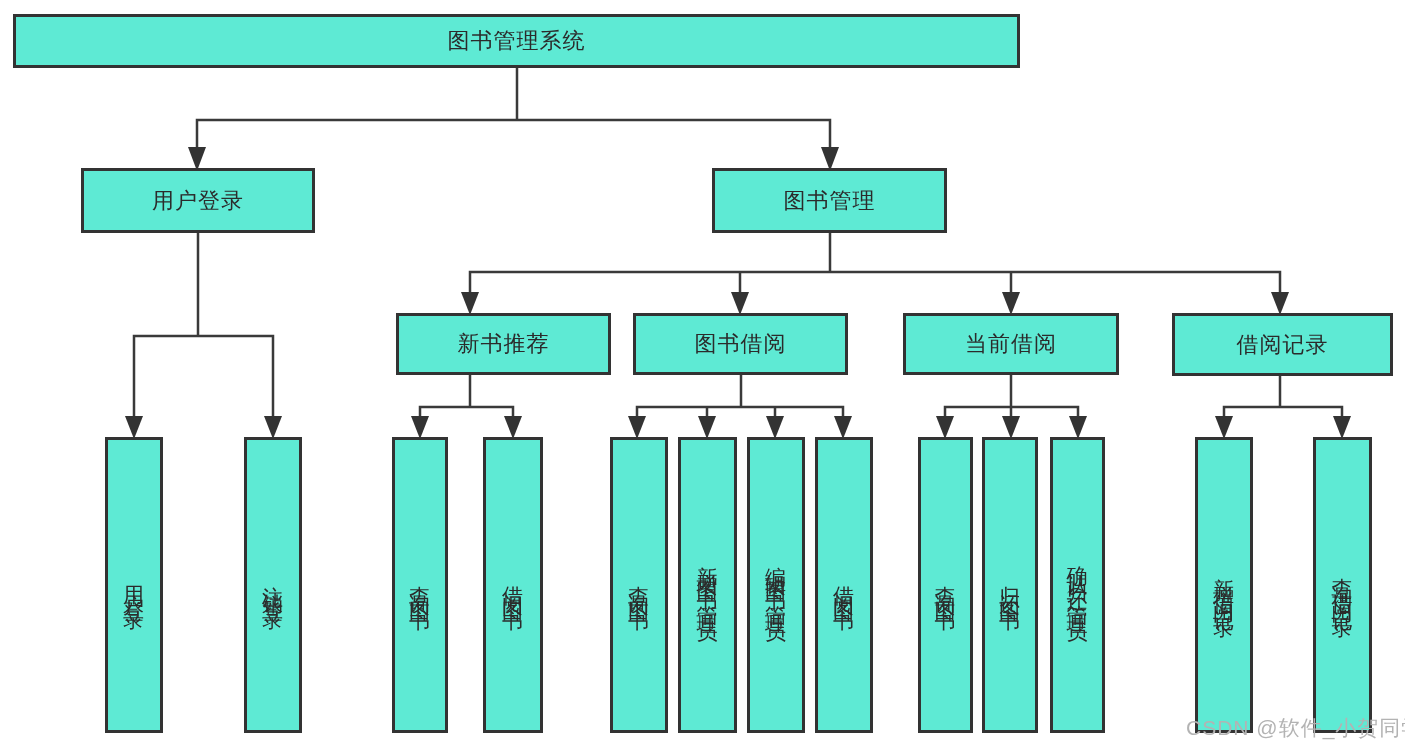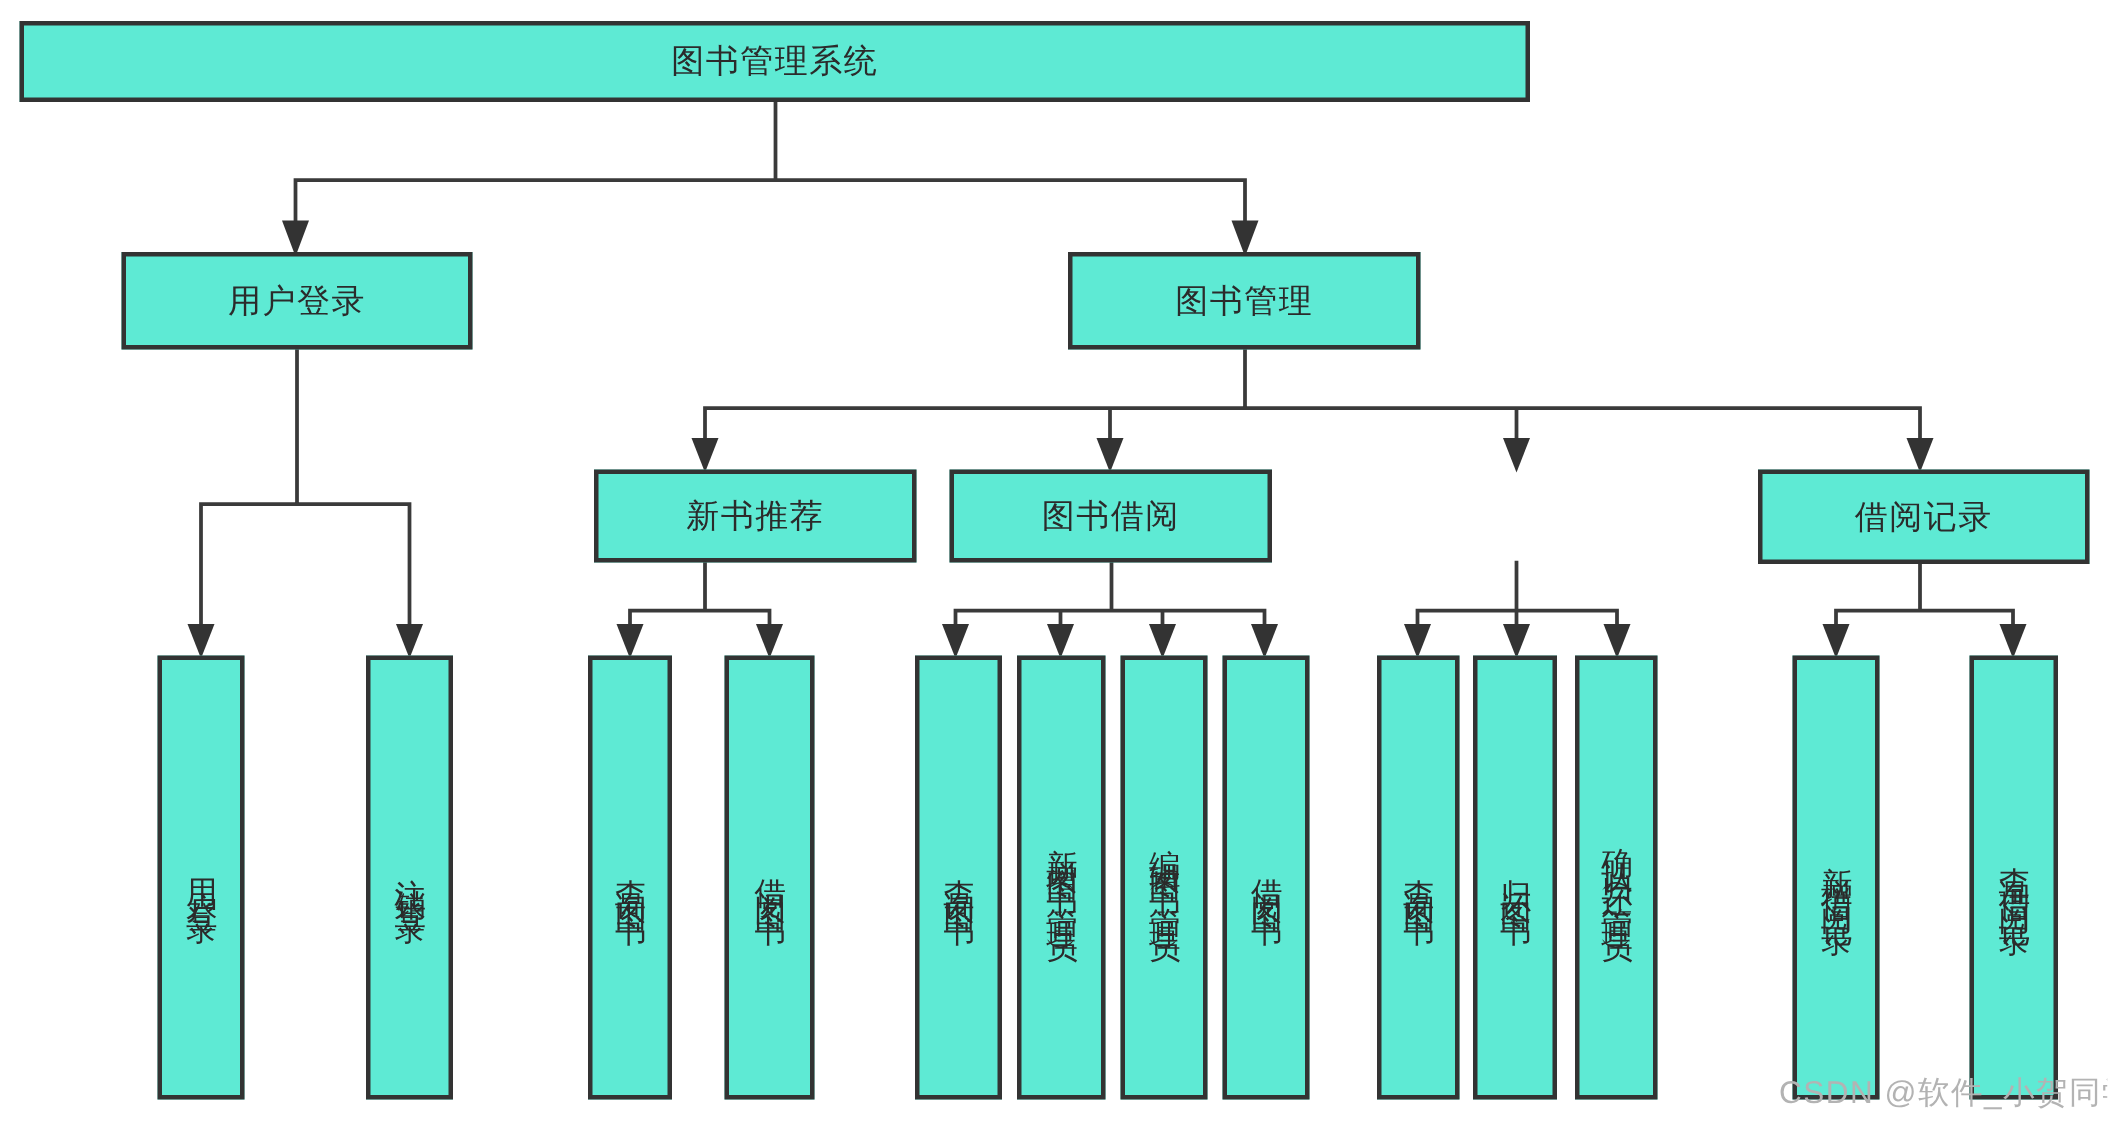--- a/index.html
+++ b/index.html
@@ -91,20 +91,21 @@
     </g>
   </svg>
 
   <div class="box" style="left:13px; top:14px; width:1007px; height:54px;">图书管理系统</div>
 
   <div class="box" style="left:81px; top:168px; width:234px; height:65px;">用户登录</div>
   <div class="box" style="left:712px; top:168px; width:235px; height:65px;">图书管理</div>
 
   <div class="box" style="left:363px; top:313px; width:215px; height:62px;margin-left:33px;">新书推荐</div>
   <div class="box" style="left:633px; top:313px; width:215px; height:62px;">图书借阅</div>
+  <div class="box" style="left:903px; top:313px; width:216px; height:62px;">当前借阅</div>
   <div class="box" style="left:1172px; top:313px; width:221px; height:63px;">借阅记录</div>
 
   <div class="box vbox" style="left:105px; top:437px; width:58px; height:296px;">用户登录</div>
   <div class="box vbox" style="left:244px; top:437px; width:58px; height:296px;">注销登录</div>
 
   <div class="box vbox" style="left:392px; top:437px; width:56px; height:296px;">查询图书</div>
   <div class="box vbox" style="left:483px; top:437px; width:60px; height:296px;">借阅图书</div>
 
   <div class="box vbox" style="left:610px; top:437px; width:58px; height:296px;">查询图书</div>
   <div class="box vbox" style="left:678px; top:437px; width:59px; height:296px;">新增图书（管理员）</div>

